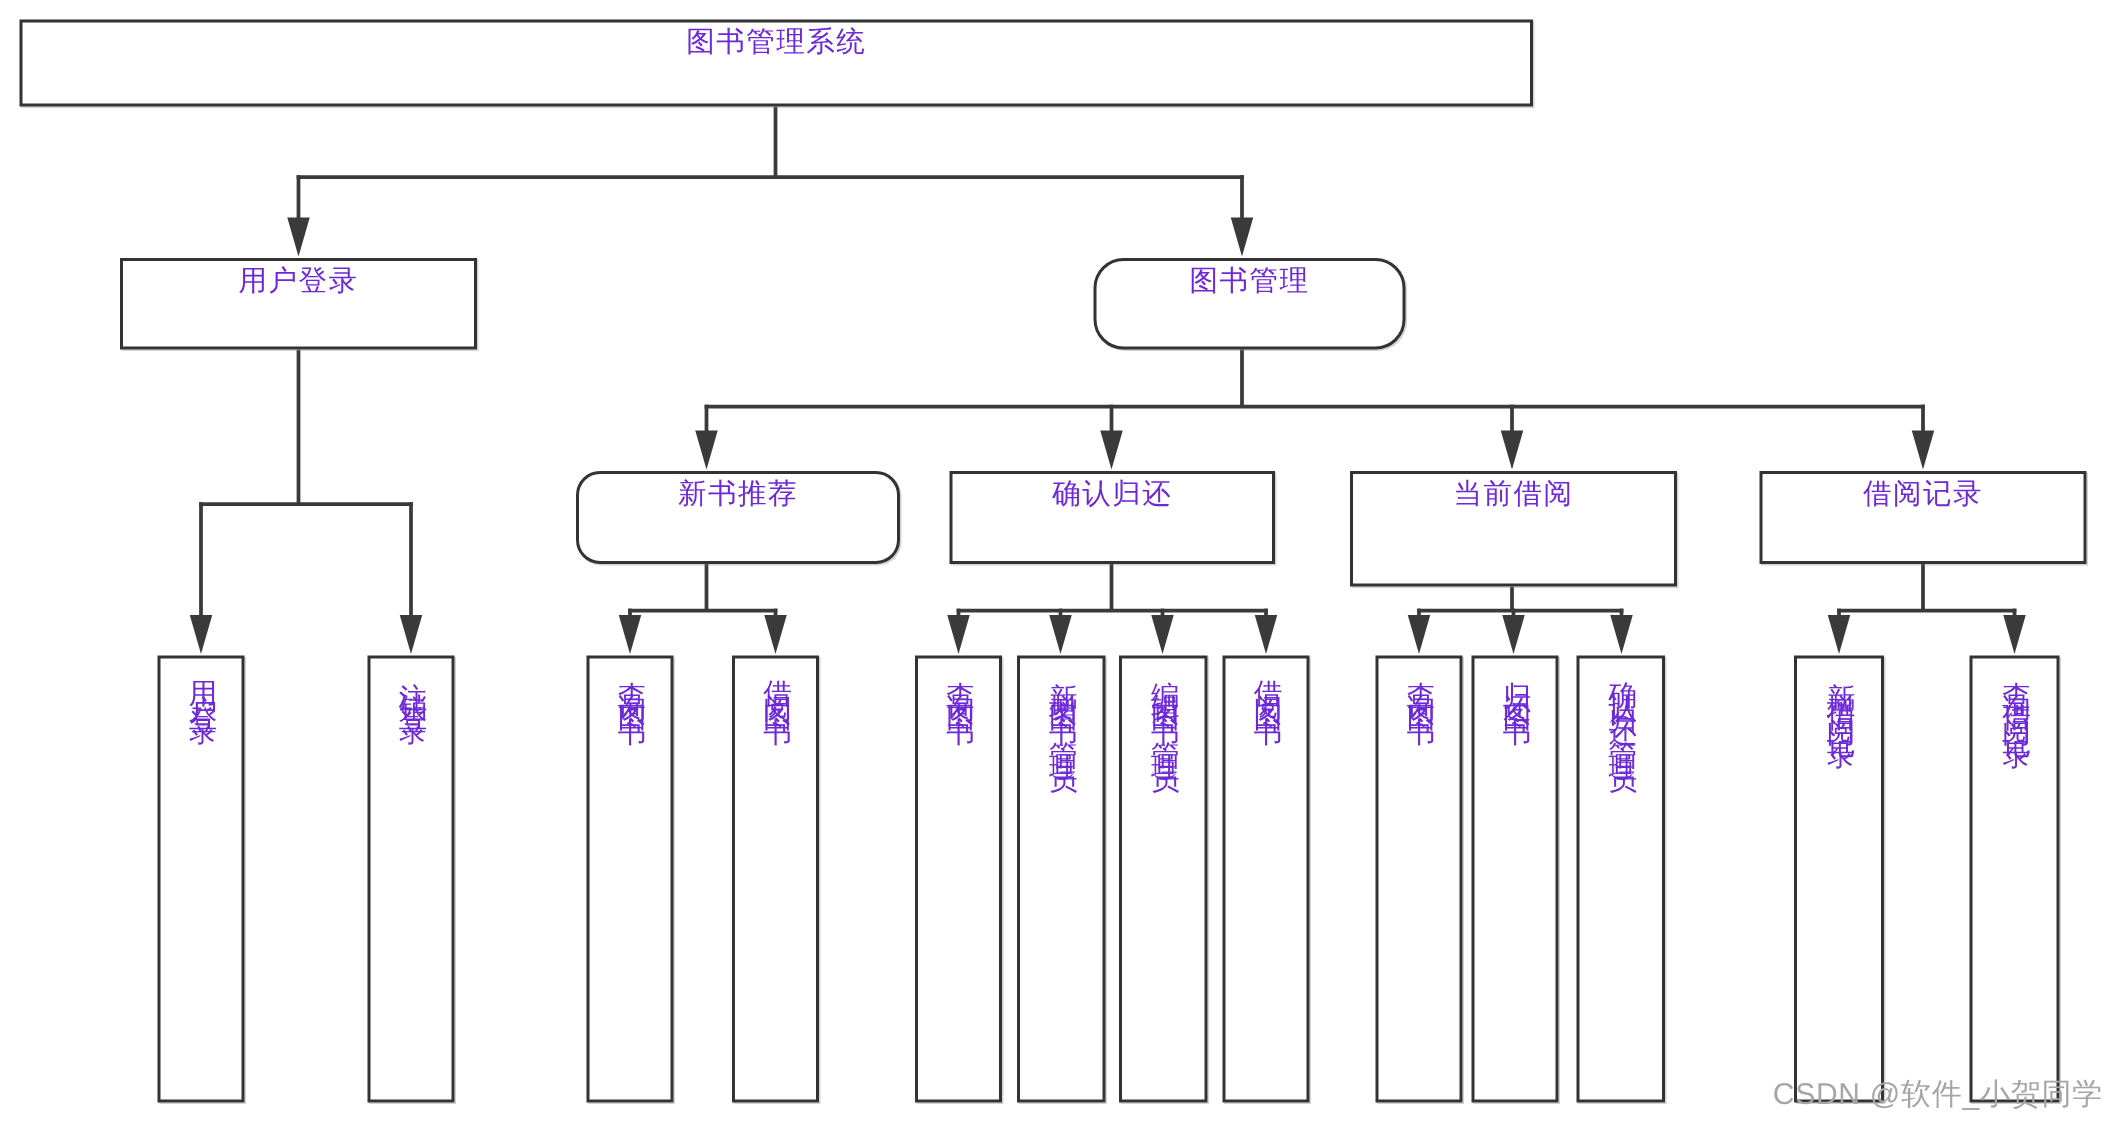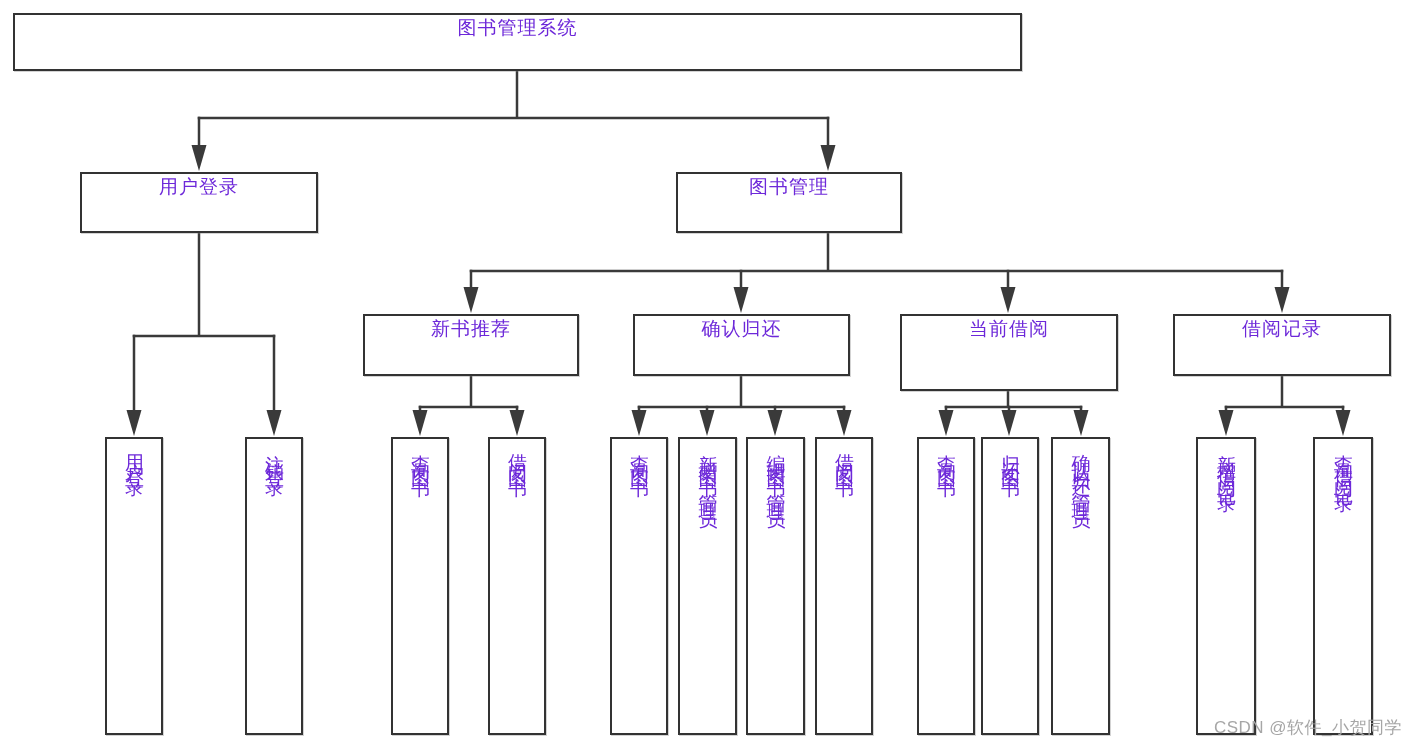--- a/index.html
+++ b/index.html
@@ -47,21 +47,21 @@
     letter-spacing: 8px;
     line-height: 1.2;
     white-space: nowrap;
   }
   .watermark {
     position: absolute;
     left: 1180px;
     top: 716px;
     width: 222px;
     text-align: right;
-    font-size: 17px;
+    font-size: 20px;
     color: #a6a6a6;
     letter-spacing: 0.5px;
     z-index: 3;
     white-space: nowrap;
   }
 </style>
 </head>
 <body>
 
 <div class="stage">
@@ -135,25 +135,25 @@
     </g>
   </svg>
 
   <div class="box" style="left:13px; top:13px; width:1009px; height:58px;">
     <span class="h-label">图书管理系统</span>
   </div>
 
   <div class="box" style="left:80px; top:172px; width:238px; height:61px;">
     <span class="h-label">用户登录</span>
   </div>
-  <div class="box" style="left:676px; top:172px; width:226px; height:61px;">
+  <div class="box" style="left:729px; top:172px; width:208px; height:61px;border-radius:20px;">
     <span class="h-label">图书管理</span>
   </div>
 
-  <div class="box" style="left:363px; top:314px; width:216px; height:62px;">
+  <div class="box" style="left:384px; top:314px; width:216px; height:62px;border-radius:16px;">
     <span class="h-label">新书推荐</span>
   </div>
   <div class="box" style="left:633px; top:314px; width:217px; height:62px;">
     <span class="h-label">确认归还</span>
   </div>
   <div class="box" style="left:900px; top:314px; width:218px; height:77px;">
     <span class="h-label">当前借阅</span>
   </div>
   <div class="box" style="left:1173px; top:314px; width:218px; height:62px;">
     <span class="h-label">借阅记录</span>

